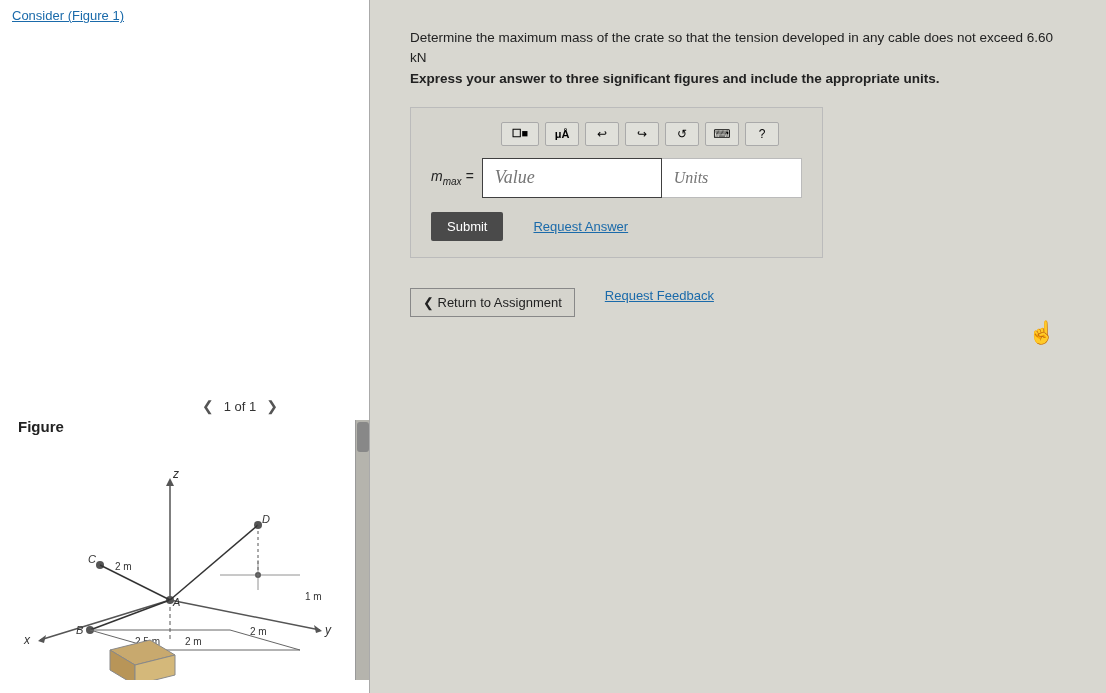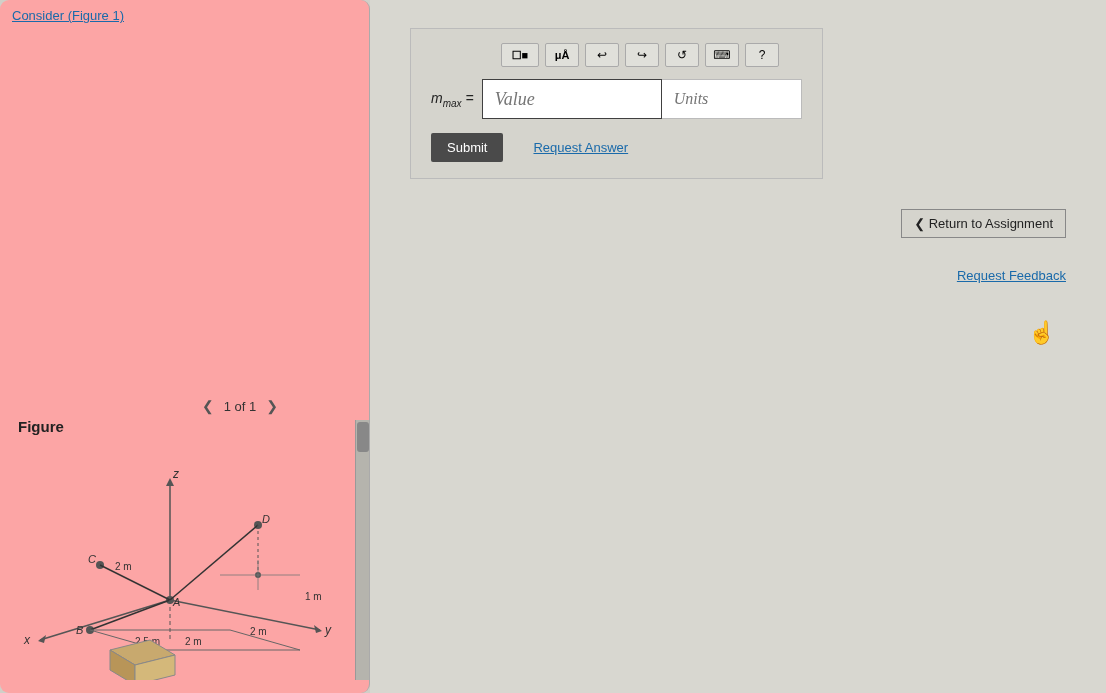--- a/index.html
+++ b/index.html
@@ -10,25 +10,24 @@
       height: 693px;
       overflow: hidden;
       display: flex;
       flex-direction: row;
     }
 
     
     .left-panel {
       width: 370px;
       height: 693px;
-      background: #fca5a5;
+      background: #ffffff;
       position: relative;
       border-right: 1px solid #aaa;
       flex-shrink: 0;
-      border-radius: 9px;
     }
 
     .figure-label {
       position: absolute;
       top: 418px;
       left: 18px;
       font-size: 15px;
       font-weight: bold;
       color: #222;
     }
@@ -222,24 +221,23 @@
       font-size: 13px;
       cursor: pointer;
       background: none;
       border: none;
       padding-left: 16px;
     }
 
     
     .bottom-row {
       display: flex;
-      align-items: flex-end;
+      align-items: flex-start;
       gap: 30px;
       margin-top: 30px;
-      flex-direction: column;
     }
 
     .return-btn {
       background: #d5d4cd;
       border: 1px solid #888;
       padding: 6px 12px;
       font-size: 13px;
       cursor: pointer;
       color: #222;
     }
@@ -347,20 +345,24 @@
   </div>
 
   <div class="scroll-bar">
     <div class="scroll-thumb"></div>
   </div>
 
 </div>
 
 <div class="right-panel">
 
+  <div class="problem-text">
+    <div>Determine the maximum mass of the crate so that the tension developed in any cable does not exceed 6.60 kN</div>
+    <div class="bold-line">Express your answer to three significant figures and include the appropriate units.</div>
+  </div>
 
   <div class="answer-container">
 
     
     <div class="toolbar">
       <button class="toolbar-btn double">
         <span class="toolbar-icon-text">☐■</span>
       </button>
       <button class="toolbar-btn">
         <span class="toolbar-icon-text">μÅ</span>

